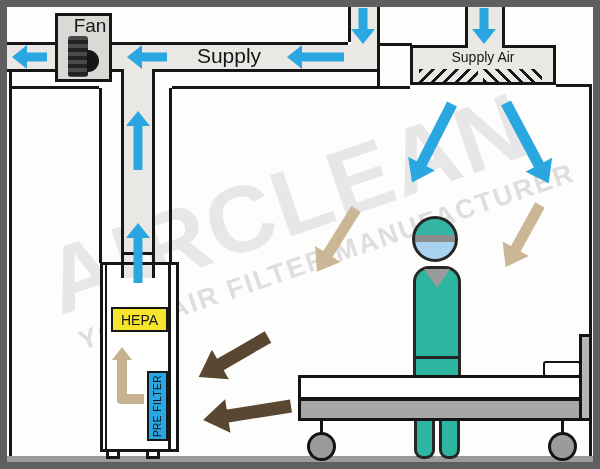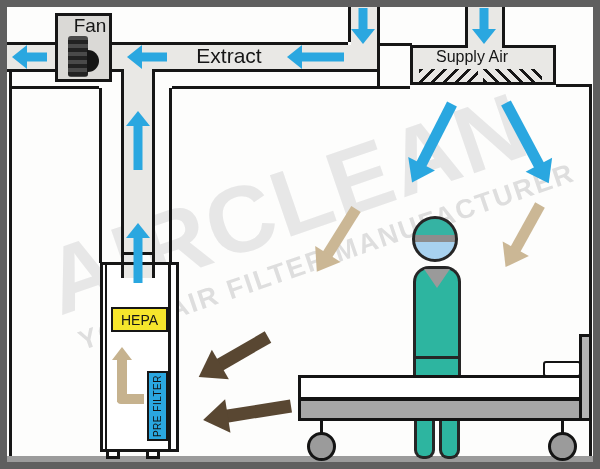--- a/index.html
+++ b/index.html
@@ -162,21 +162,21 @@
   <div class="arr sz-lg c-brown" style="left:268px;top:337px;width:80px;transform:rotate(150deg);">
       <i class="sh"></i>
       <i class="hd"></i>
     </div>
   <div class="arr sz-lg c-brown" style="left:291px;top:406px;width:89px;transform:rotate(171deg);">
       <i class="sh"></i>
       <i class="hd"></i>
     </div>
 
   <div class="txt" style="left:55px;top:15px;width:70px;font-size:19px;z-index:5;">Fan</div>
-  <div class="txt" style="left:179px;top:43px;width:100px;height:26px;line-height:26px;font-size:21px;z-index:5;">Extract</div>
-  <div class="txt" style="left:401px;top:46px;width:142px;height:22px;line-height:22px;font-size:16px;z-index:5;">Supply Air</div>
+  <div class="txt" style="left:179px;top:43px;width:100px;height:26px;line-height:26px;font-size:21px;z-index:5;">Supply</div>
+  <div class="txt" style="left:412px;top:46px;width:142px;height:22px;line-height:22px;font-size:14px;z-index:5;">Supply Air</div>
 
   <div class="abs" style="left:0;top:0;width:600px;height:7px;background:#5f5f5f;z-index:10;"></div>
   <div class="abs" style="left:0;top:462px;width:600px;height:7px;background:#5f5f5f;z-index:10;"></div>
   <div class="abs" style="left:0;top:0;width:7px;height:469px;background:#5f5f5f;z-index:10;"></div>
   <div class="abs" style="left:593px;top:0;width:7px;height:469px;background:#5f5f5f;z-index:10;"></div>
 
 </div>
 
 </body></html>

